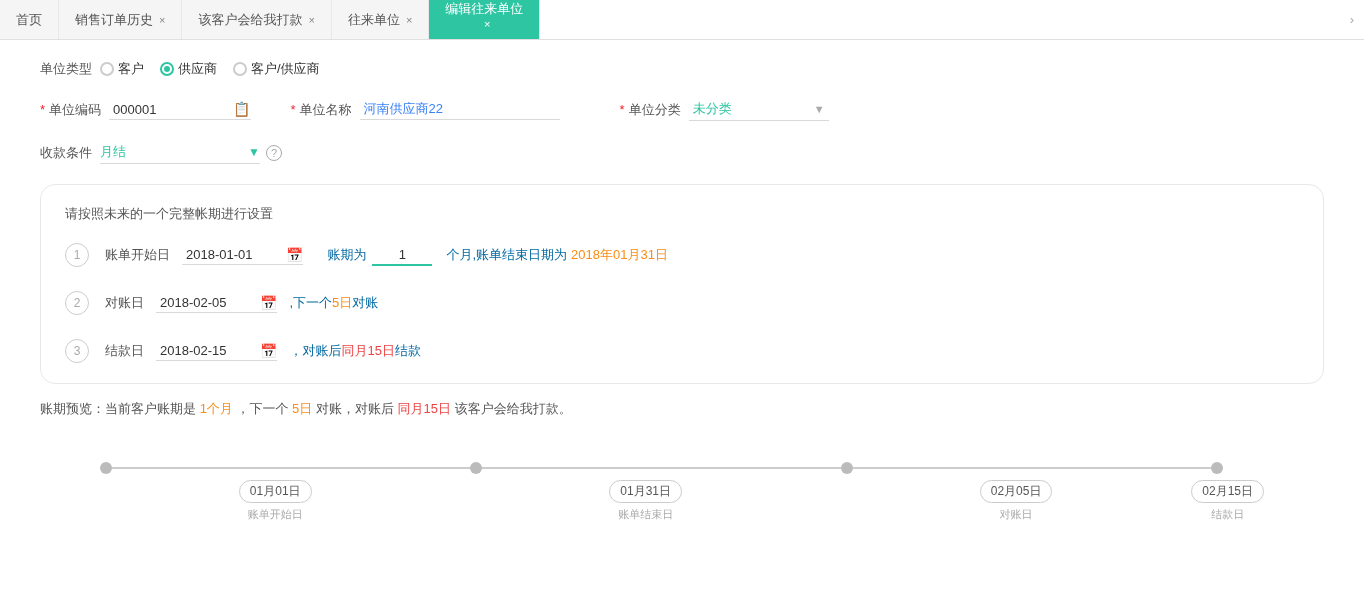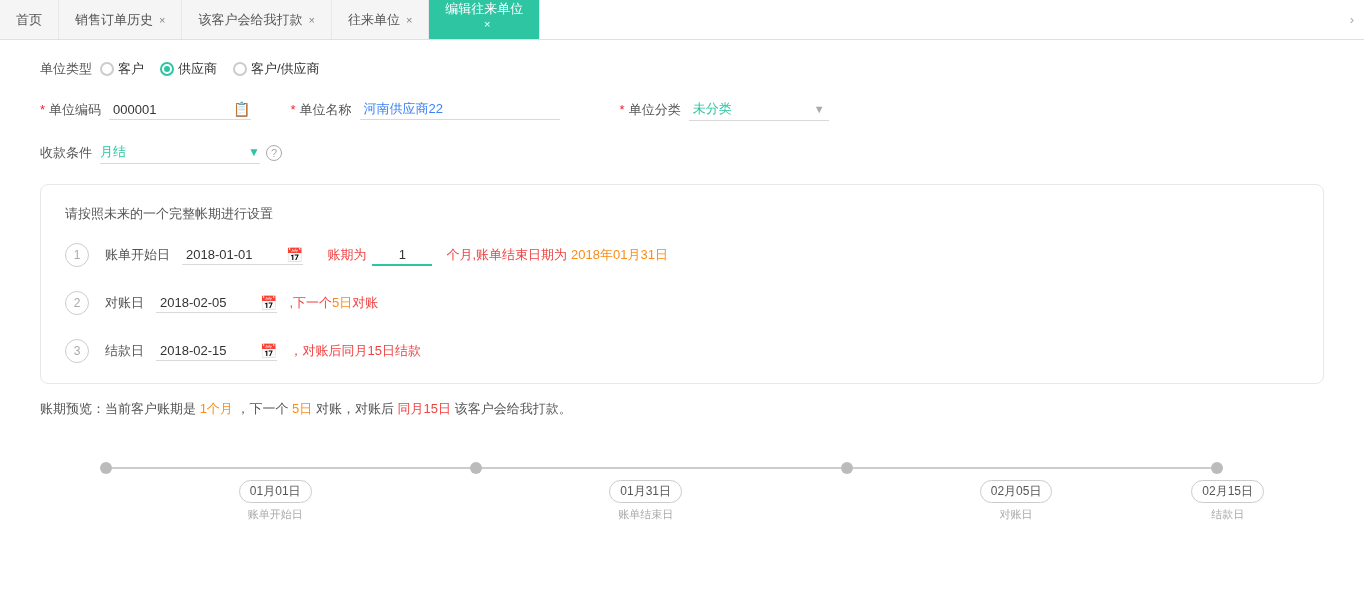--- a/index.html
+++ b/index.html
@@ -158,21 +158,21 @@
       border: 1px solid #aaa;
       color: #aaa;
       font-size: 11px;
       margin-left: 6px;
       cursor: pointer;
     }
 
     
     .section-box {
       border: 1px solid #e8e8e8;
-      border-radius: 8px;
+      border-radius: 15px;
       padding: 20px 24px;
       margin-top: 10px;
     }
     .section-title {
       font-size: 13px;
       color: #555;
       margin-bottom: 20px;
     }
 
     
@@ -193,21 +193,21 @@
       color: #aaa;
       flex-shrink: 0;
       margin-right: 16px;
     }
     .step-label {
       color: #555;
       margin-right: 12px;
       white-space: nowrap;
     }
     .step-desc {
-      color: #ef4444;
+      color: #0369a1;
       margin-left: 8px;
     }
     .highlight-orange { color: #fa8c16; }
     .highlight-blue { color: #ef4444; }
     .months-input {
       border: none;
       border-bottom: 2px solid #2dc5a2;
       outline: none;
       width: 60px;
       text-align: center;

